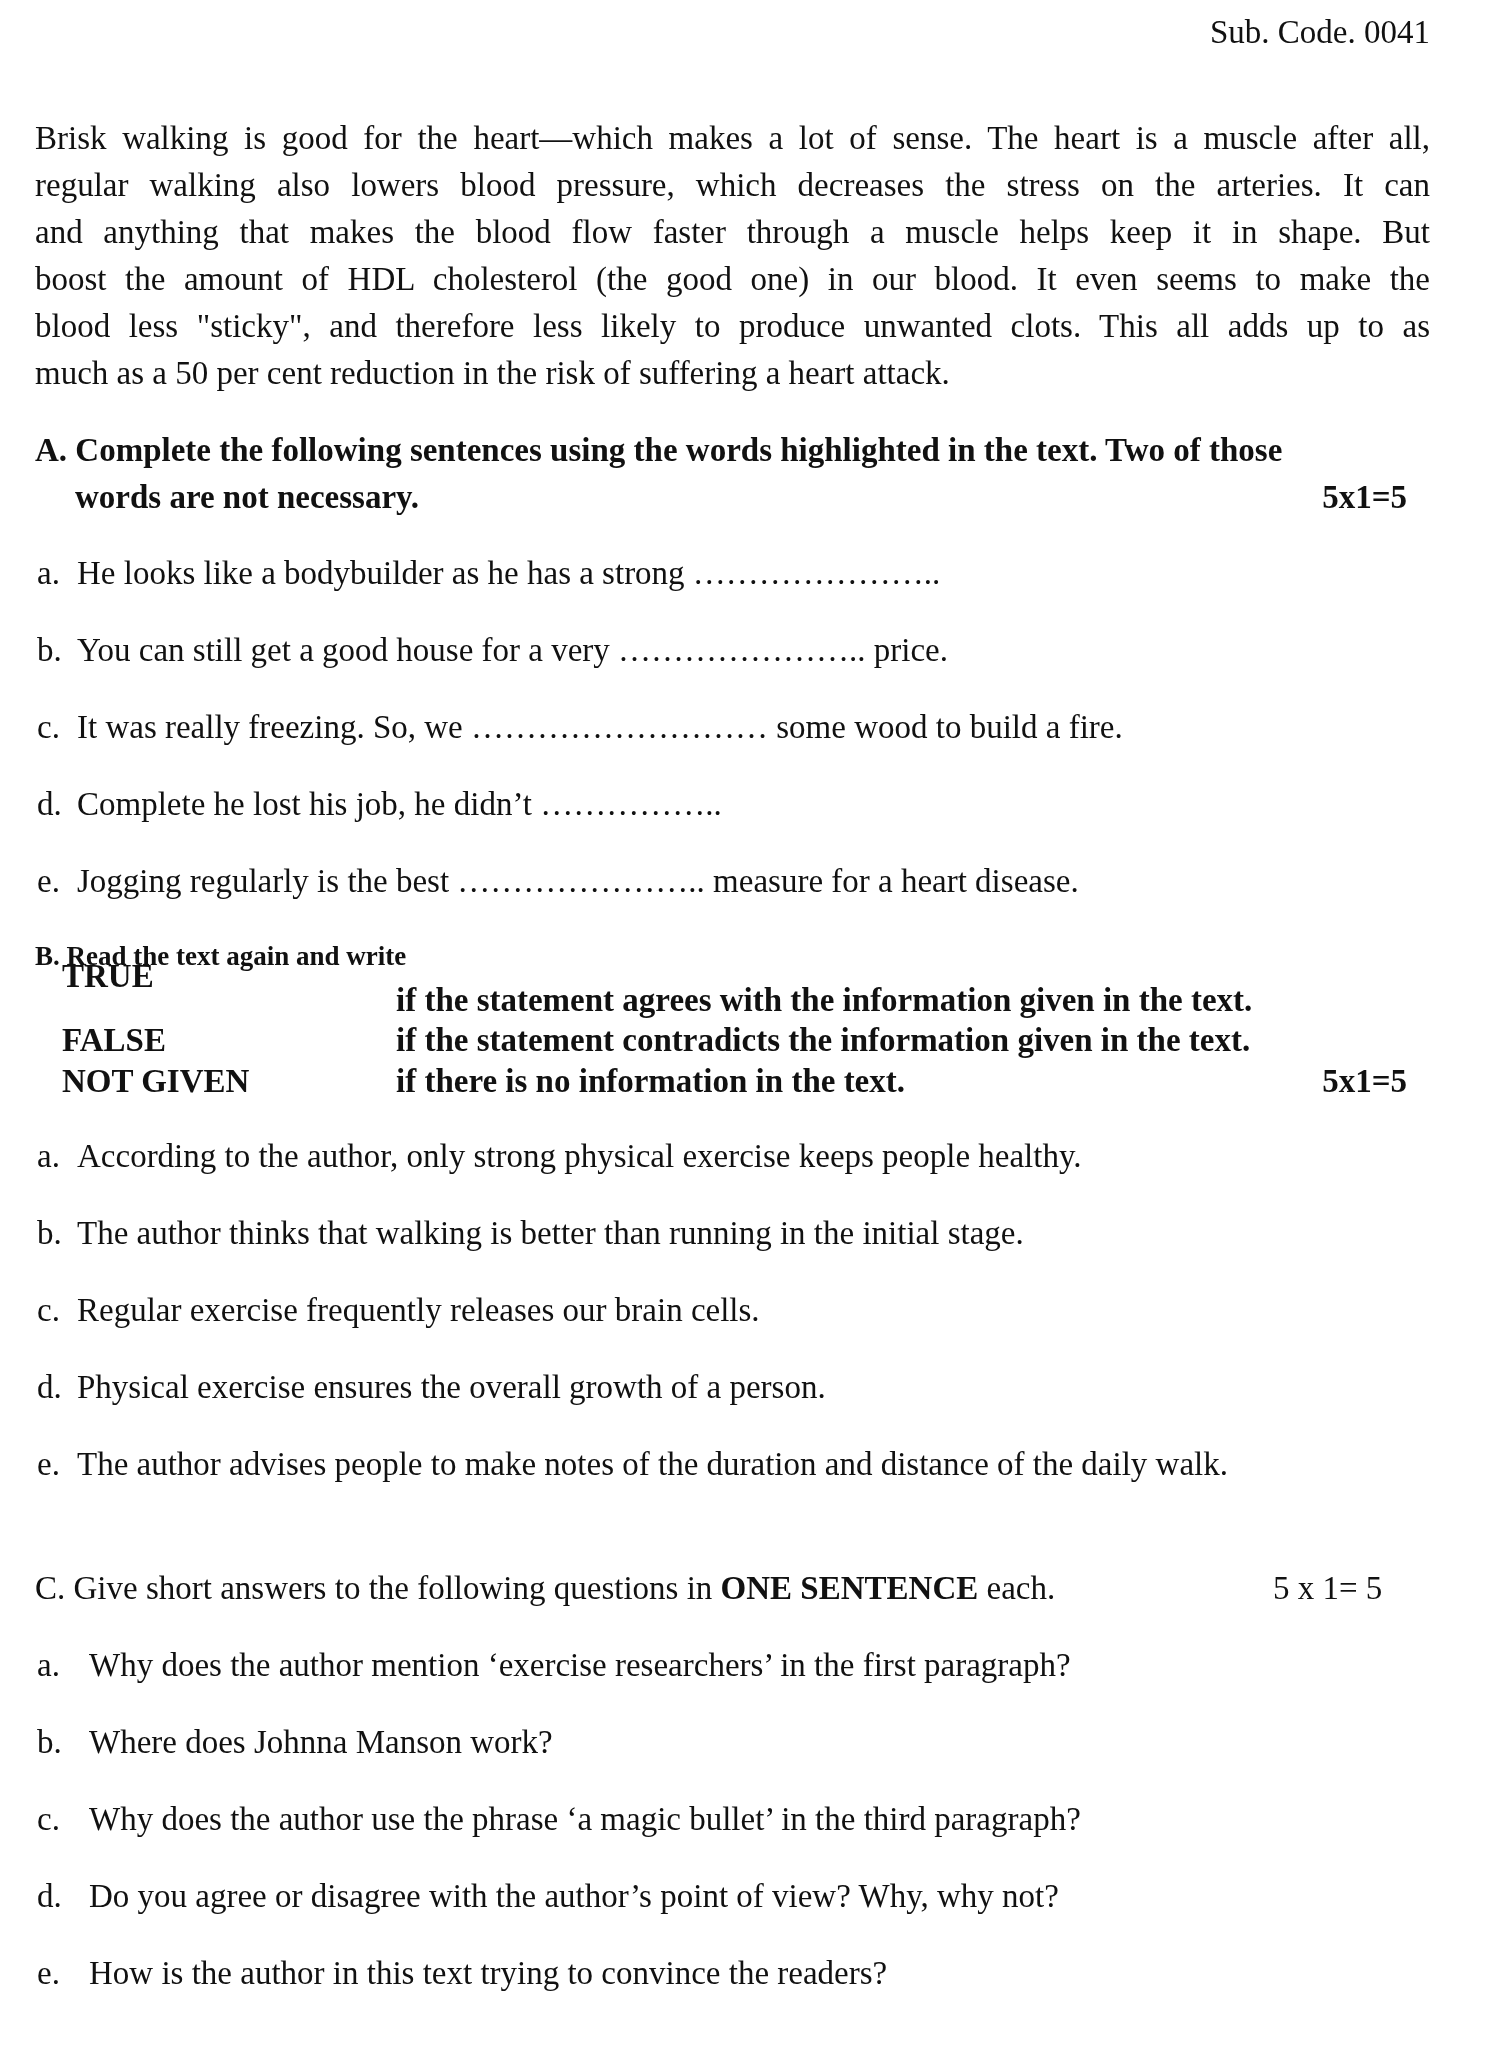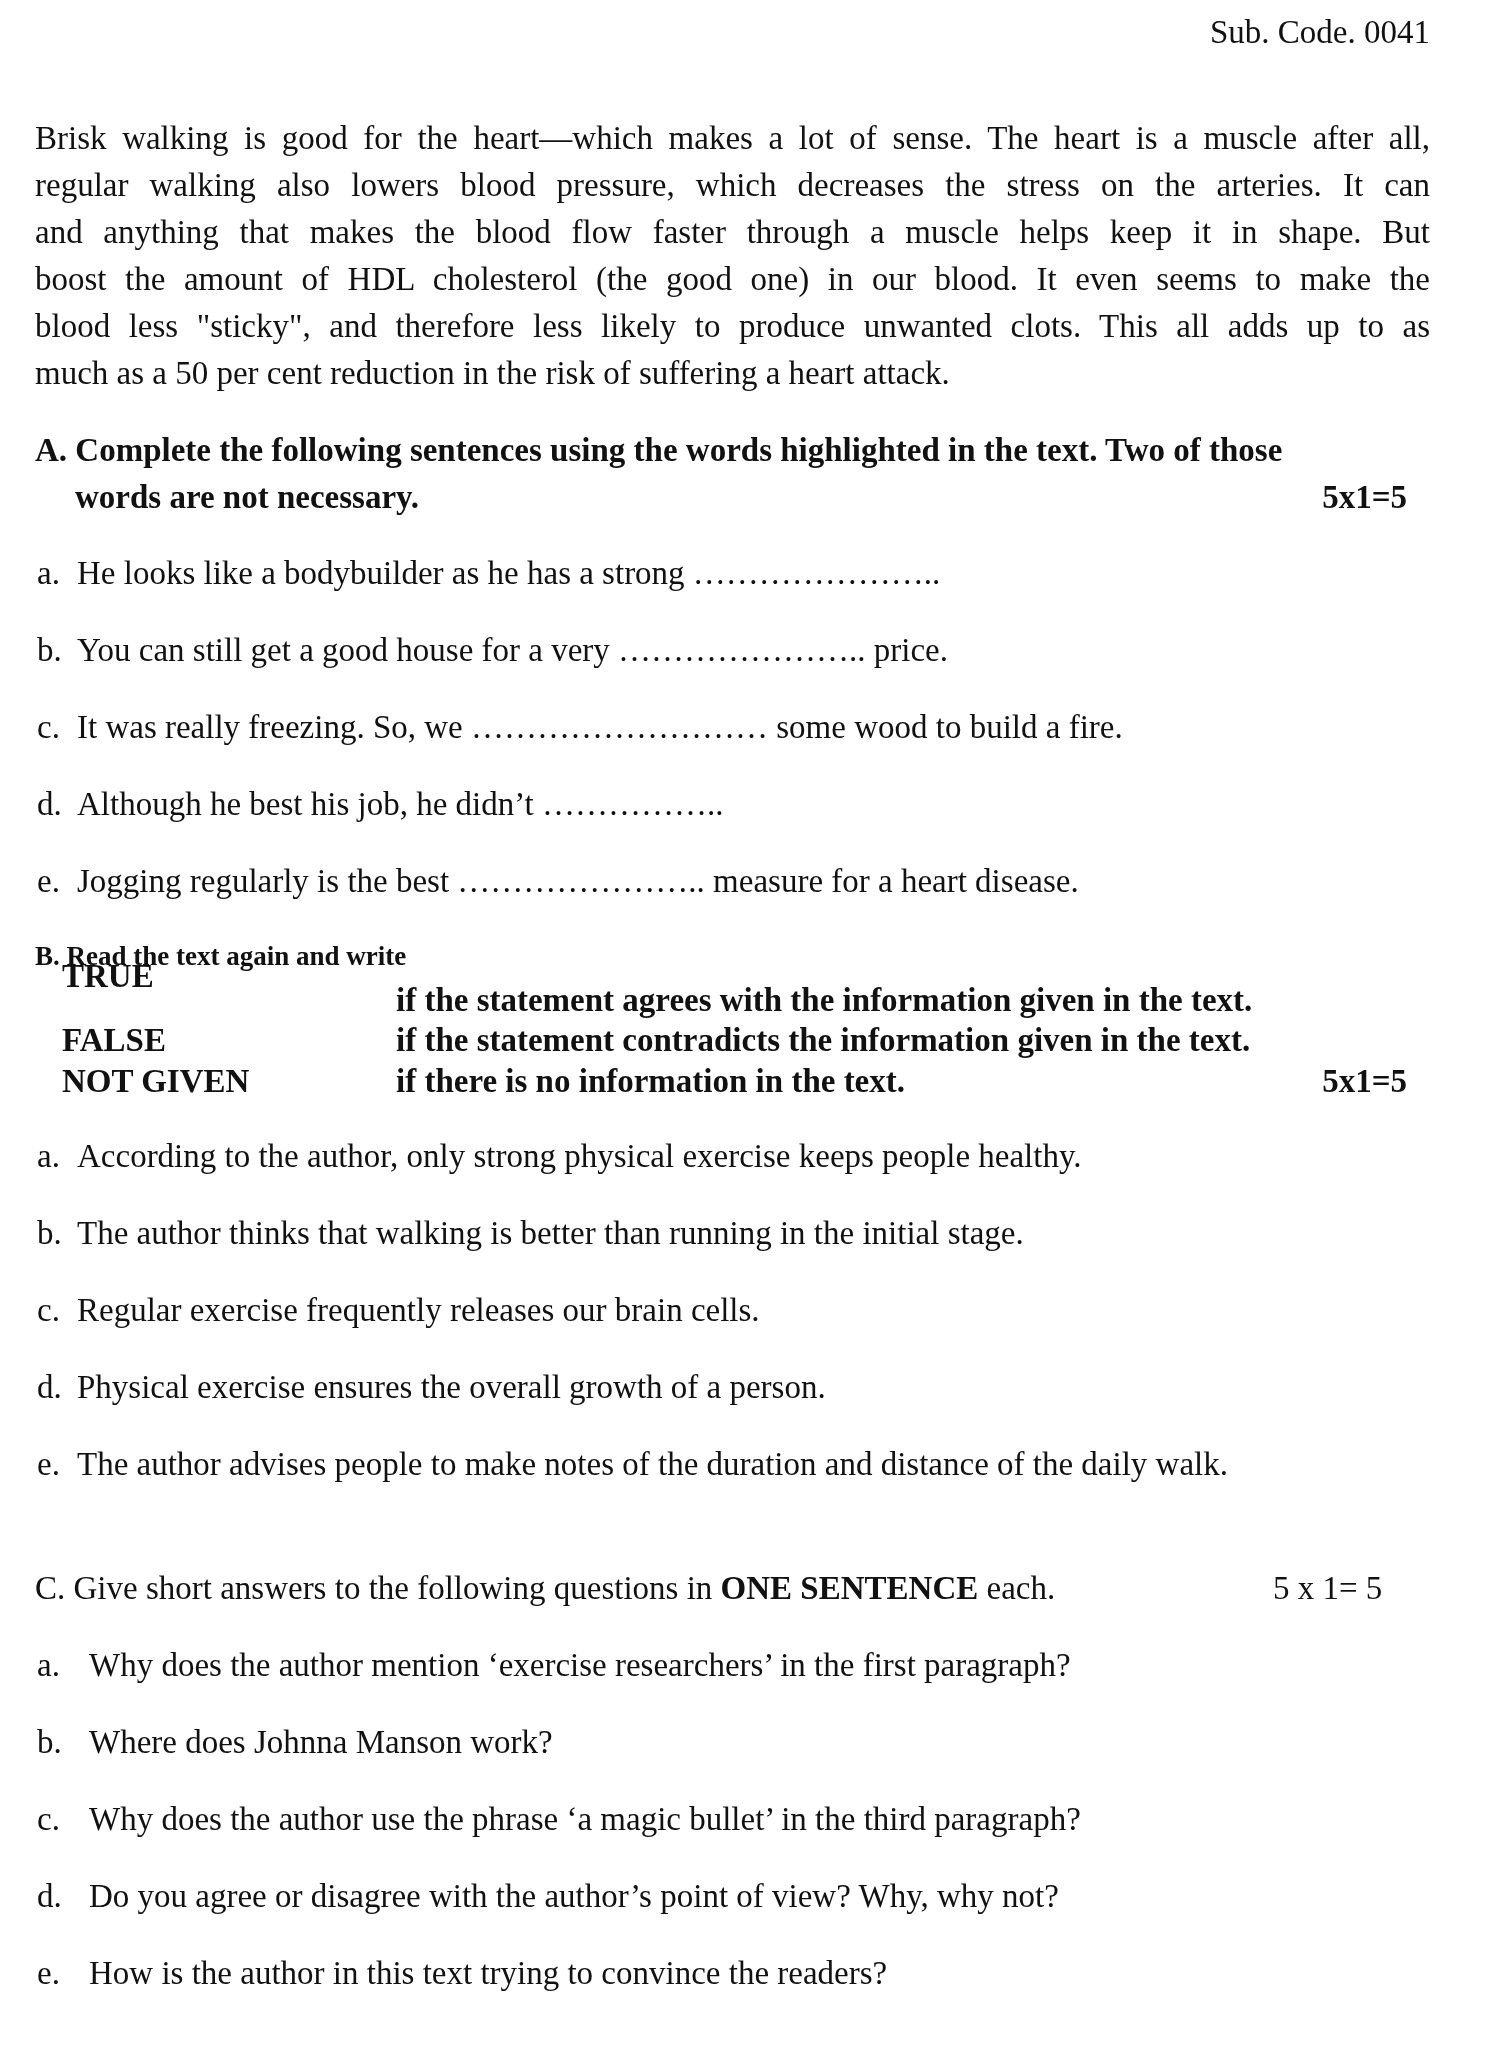--- a/index.html
+++ b/index.html
@@ -51,21 +51,21 @@
 <div class="abs item" style="top:555px">
   <span class="lbl">a.</span><span>He looks like a bodybuilder as he has a strong …………………..</span>
 </div>
 <div class="abs item" style="top:632px">
   <span class="lbl">b.</span><span>You can still get a good house for a very ………………….. price.</span>
 </div>
 <div class="abs item" style="top:709px">
   <span class="lbl">c.</span><span>It was really freezing. So, we ……………………… some wood to build a fire.</span>
 </div>
 <div class="abs item" style="top:786px">
-  <span class="lbl">d.</span><span>Although he best his job, he didn’t ……………..</span>
+  <span class="lbl">d.</span><span>Complete he lost his job, he didn’t ……………..</span>
 </div>
 <div class="abs item" style="top:863px">
   <span class="lbl">e.</span><span>Jogging regularly is the best ………………….. measure for a heart disease.</span>
 </div>
 
 <div class="abs secB-title">B. Read the text again and write</div>
 <div class="abs key" style="top:958px">TRUE</div>
 <div class="abs keydesc" style="top:982px">if the statement agrees with the information given in the text.</div>
 <div class="abs key" style="top:1022px">FALSE</div>
 <div class="abs keydesc" style="top:1022px">if the statement contradicts the information given in the text.</div>

